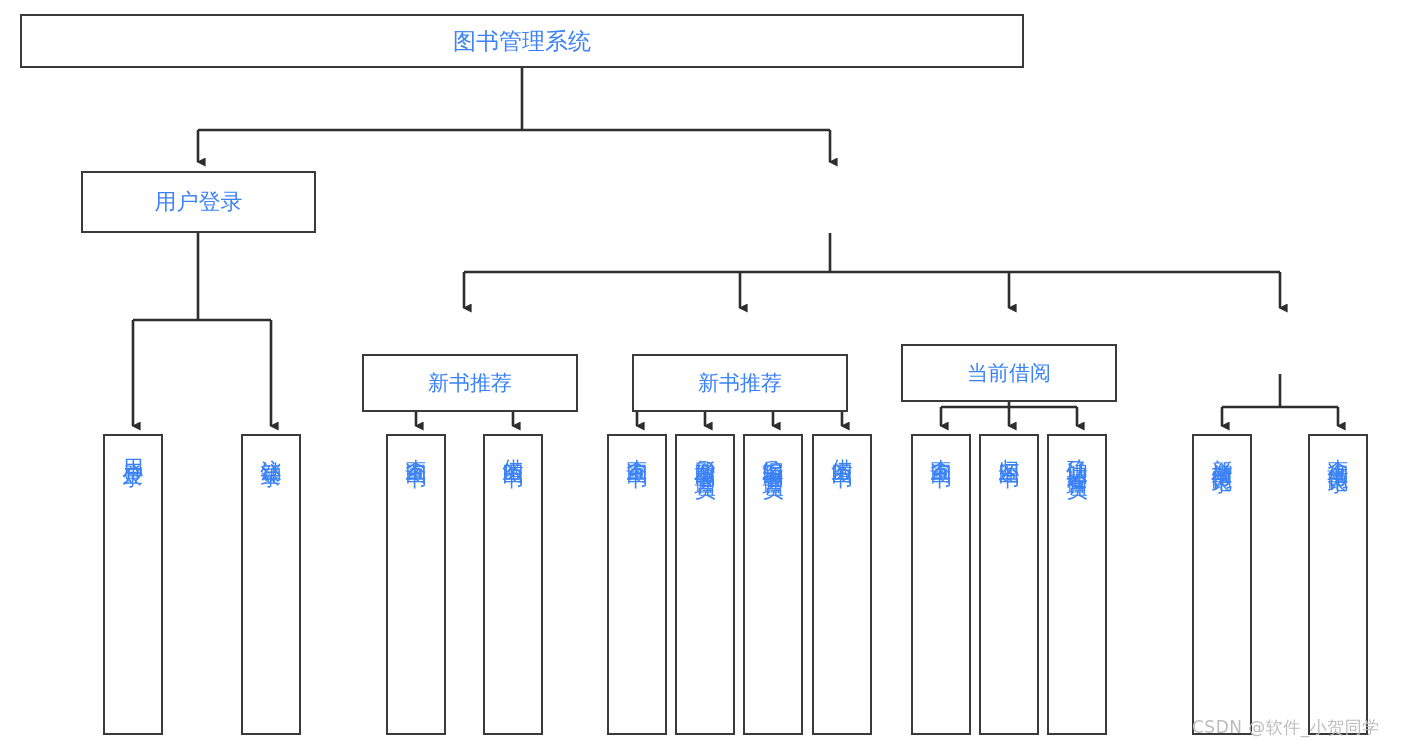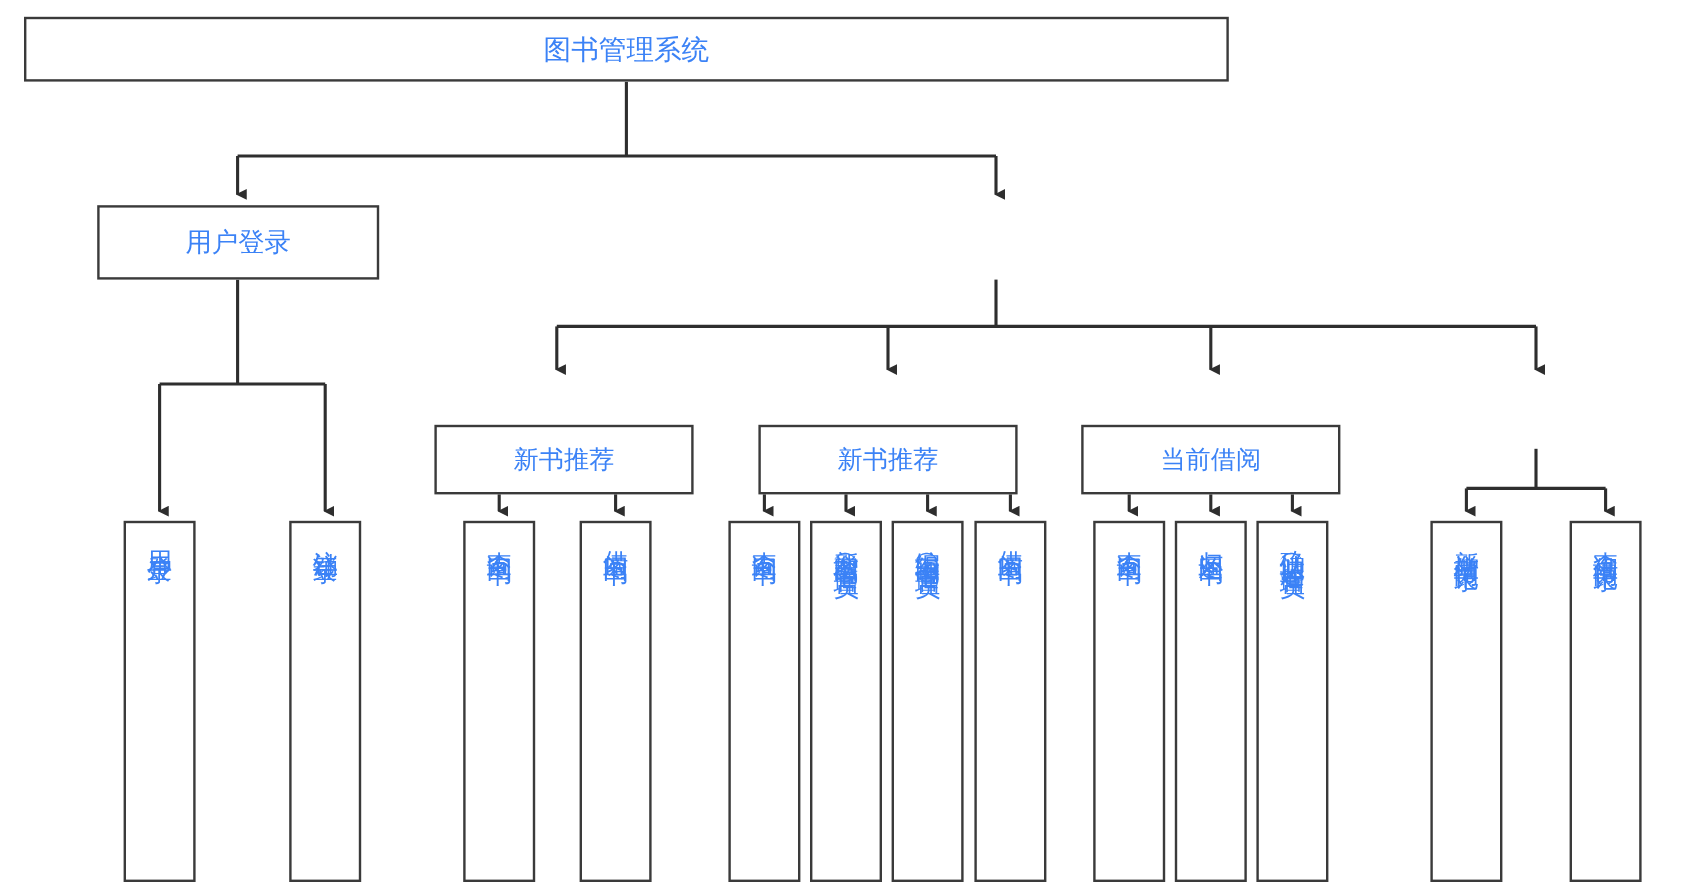--- a/index.html
+++ b/index.html
@@ -127,21 +127,21 @@
   <div class="node level-1" style="left:81px; top:171px; width:235px; height:62px;">
     <span class="node-label">用户登录</span>
   </div>
 
   <div class="node level-2" style="left:362px; top:316px; width:216px; height:58px;">
     <span class="node-label">新书推荐</span>
   </div>
   <div class="node level-2" style="left:632px; top:316px; width:216px; height:58px;">
     <span class="node-label">新书推荐</span>
   </div>
-  <div class="node level-2" style="left:901px; top:316px; width:216px; height:58px;">
+  <div class="node level-2" style="left:901px; top:306px; width:216px; height:58px;">
     <span class="node-label">当前借阅</span>
   </div>
 
   <div class="node leaf" style="left:103px; top:434px; width:60px; height:301px;">
     <span class="node-label">用户登录</span>
   </div>
   <div class="node leaf" style="left:241px; top:434px; width:60px; height:301px;">
     <span class="node-label">注销登录</span>
   </div>
 
@@ -175,14 +175,17 @@
     <span class="node-label">确认归还（管理员）</span>
   </div>
 
   <div class="node leaf" style="left:1192px; top:434px; width:60px; height:301px;">
     <span class="node-label">新增借阅记录</span>
   </div>
   <div class="node leaf" style="left:1308px; top:434px; width:60px; height:301px;">
     <span class="node-label">查询借阅记录</span>
   </div>
 
+  <div class="watermark" style="left:1192px; top:716px;">
+    <span>CSDN @软件_小贺同学</span>
+  </div>
 
 </div>
 
 </body></html>

